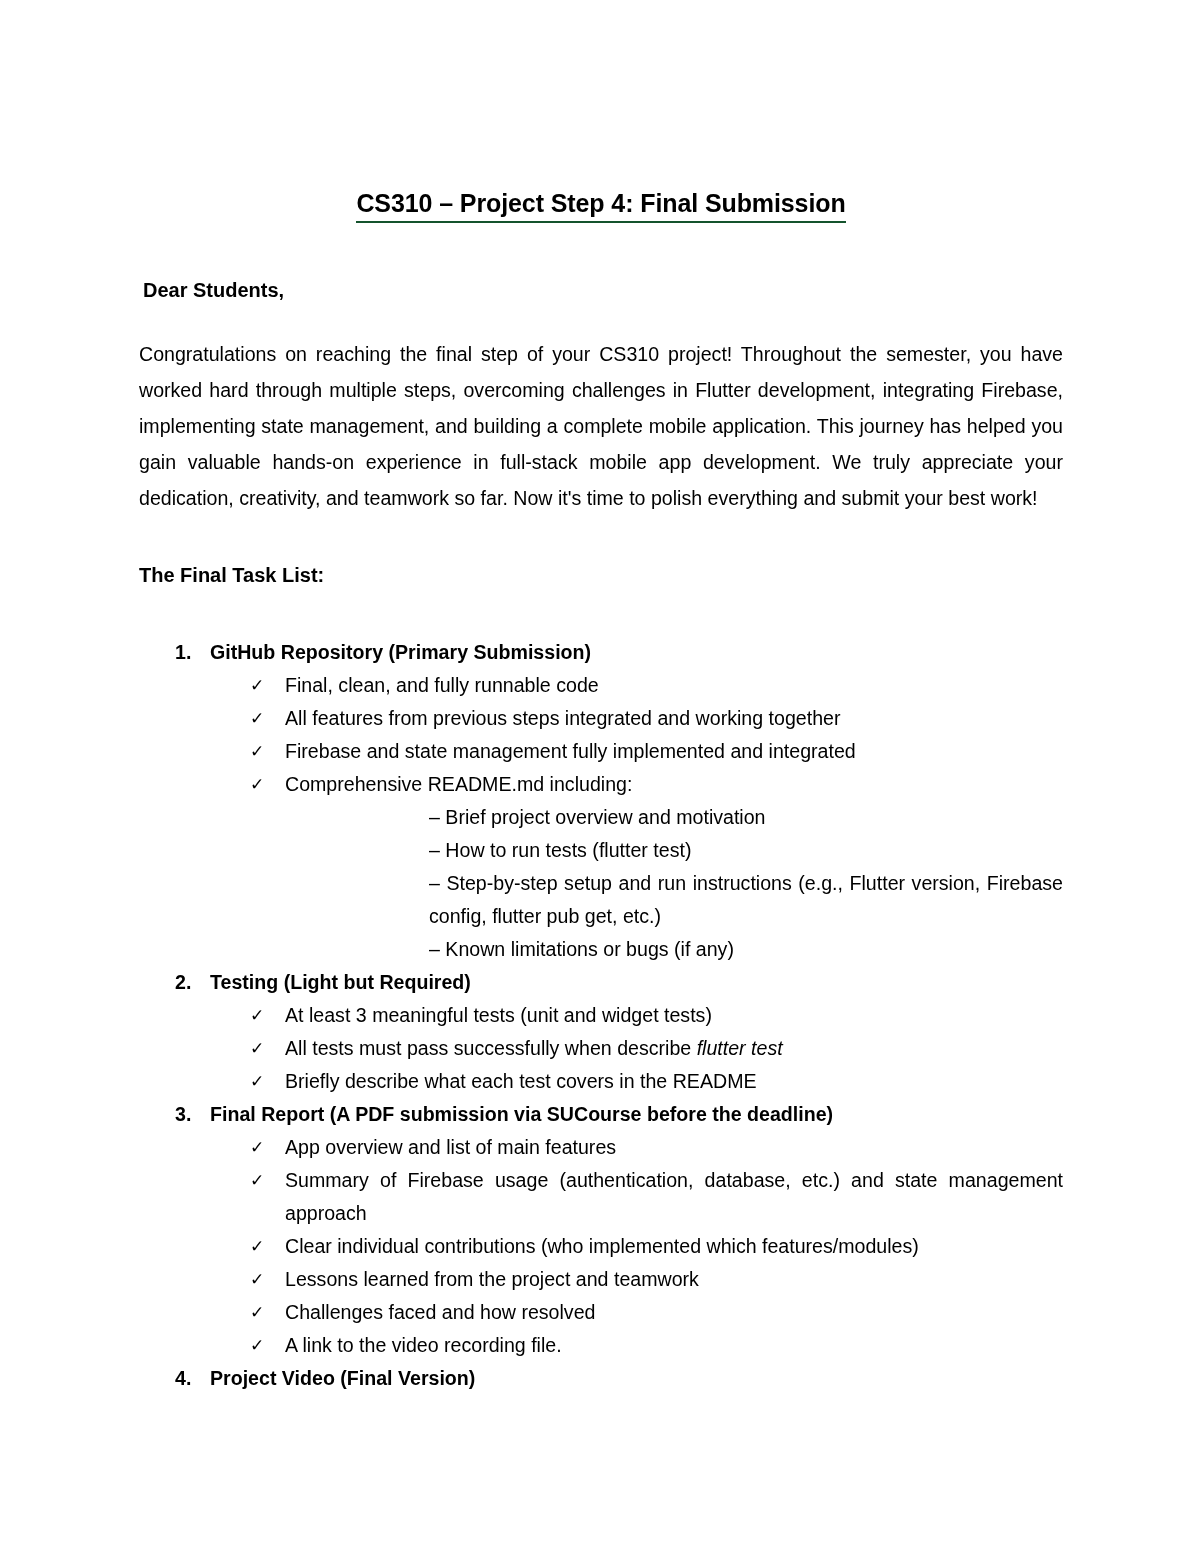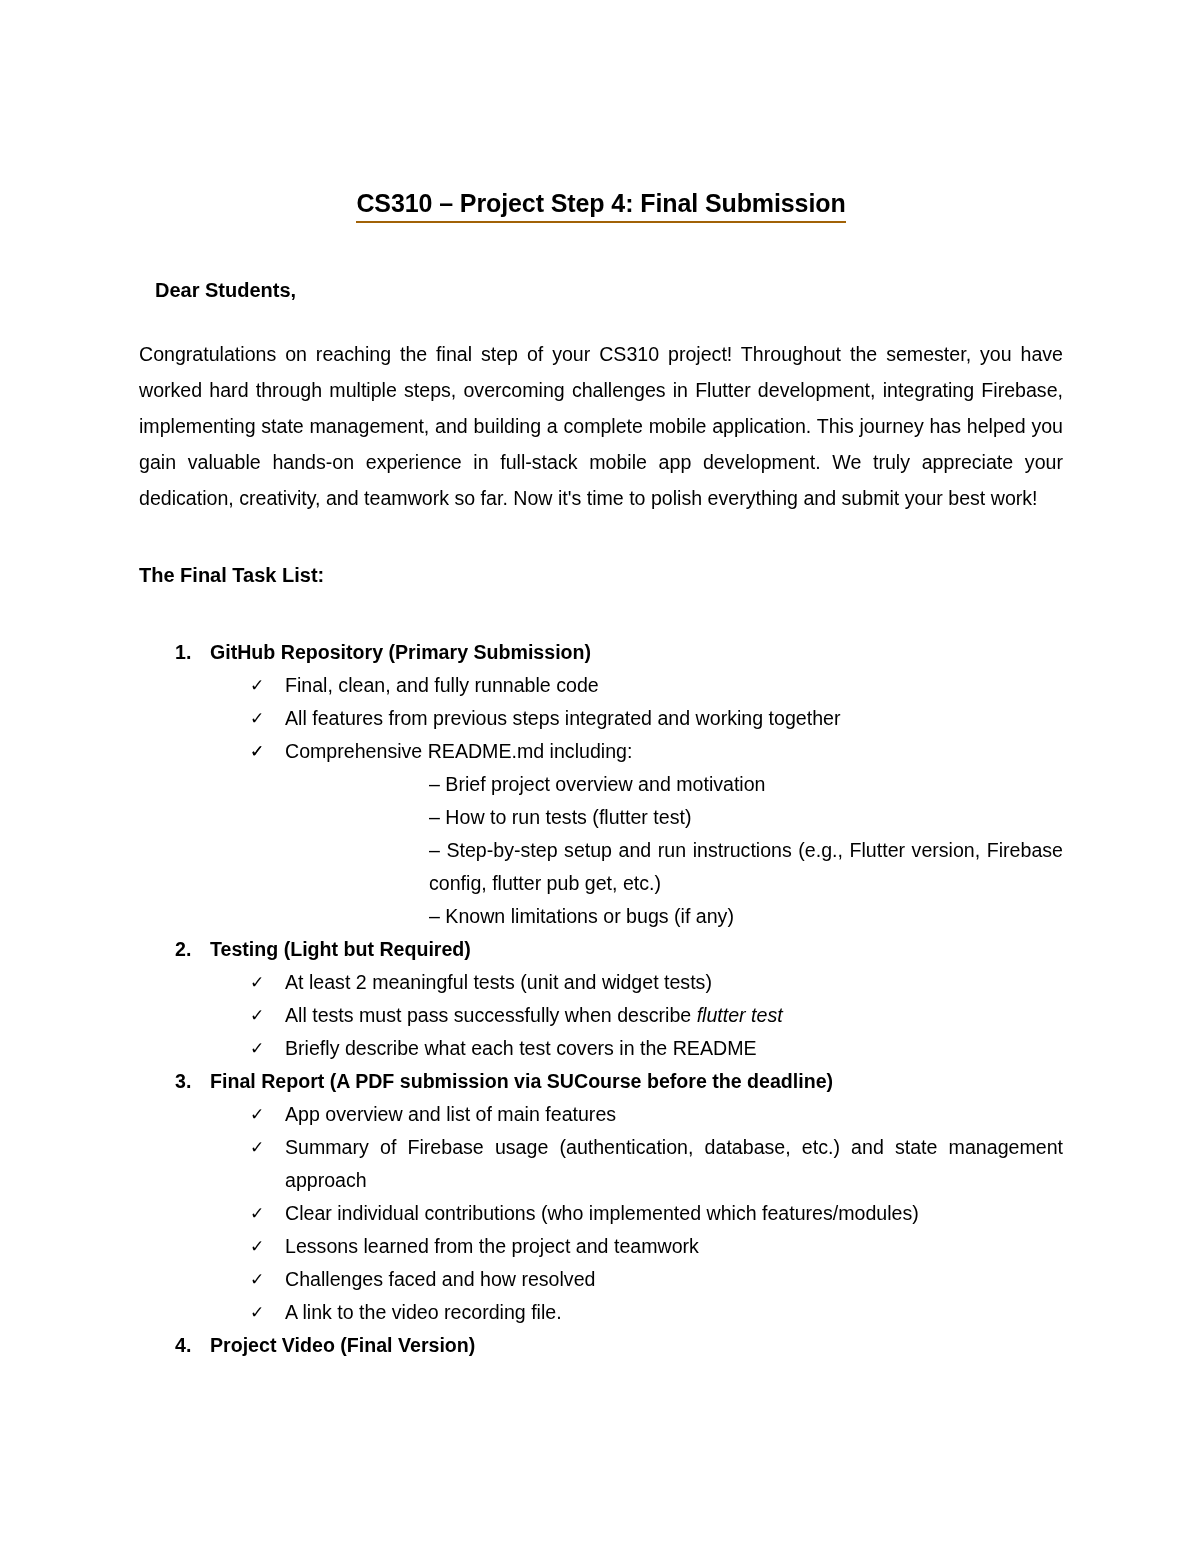--- a/index.html
+++ b/index.html
@@ -41,29 +41,29 @@
     left: 0;
     width: 924px;
     text-align: center;
     font-size: 25px;
     font-weight: bold;
     letter-spacing: -0.1px;
     line-height: 34px;
   }
   .doc-title span {
     display: inline-block;
-    border-bottom: 2px solid #a16207;
+    border-bottom: 2px solid #14532d;
     padding-bottom: 1px;
   }
 
   
   .salutation {
     position: absolute;
     top: 276px;
-    left: 16px;
+    left: 4px;
     font-size: 20px;
     font-weight: bold;
     line-height: 28px;
   }
 
   
   .intro {
     position: absolute;
     top: 336px;
     left: 0;
@@ -191,20 +191,21 @@
           <li class="check-item">
             <span class="check-mark">✓</span>
             <span class="lastline">Final, clean, and fully runnable code</span>
           </li>
           <li class="check-item">
             <span class="check-mark">✓</span>
             <span class="lastline">All features from previous steps integrated and working together</span>
           </li>
           <li class="check-item">
             <span class="check-mark">✓</span>
+            <span class="lastline">Firebase and state management fully implemented and integrated</span>
           </li>
           <li class="check-item">
             <span class="check-mark">✓</span>
             <span class="lastline">Comprehensive README.md including:</span>
             <ul class="sub-dashes">
               <li class="dash-item">
                 <span class="lastline">– Brief project overview and motivation</span>
               </li>
               <li class="dash-item">
                 <span class="lastline">– How to run tests (flutter test)</span>
@@ -221,21 +222,21 @@
       </div>
 
       <div class="task">
         <div class="task-title">
           <span class="task-num">2.</span>
           <span>Testing (Light but Required)</span>
         </div>
         <ul class="checks">
           <li class="check-item">
             <span class="check-mark">✓</span>
-            <span class="lastline">At least 2 meaningful tests (unit and widget tests)</span>
+            <span class="lastline">At least 3 meaningful tests (unit and widget tests)</span>
           </li>
           <li class="check-item">
             <span class="check-mark">✓</span>
             <span class="lastline"><span>All tests must pass successfully when describe </span><span class="italic">flutter test</span></span>
           </li>
           <li class="check-item">
             <span class="check-mark">✓</span>
             <span class="lastline">Briefly describe what each test covers in the README</span>
           </li>
         </ul>

